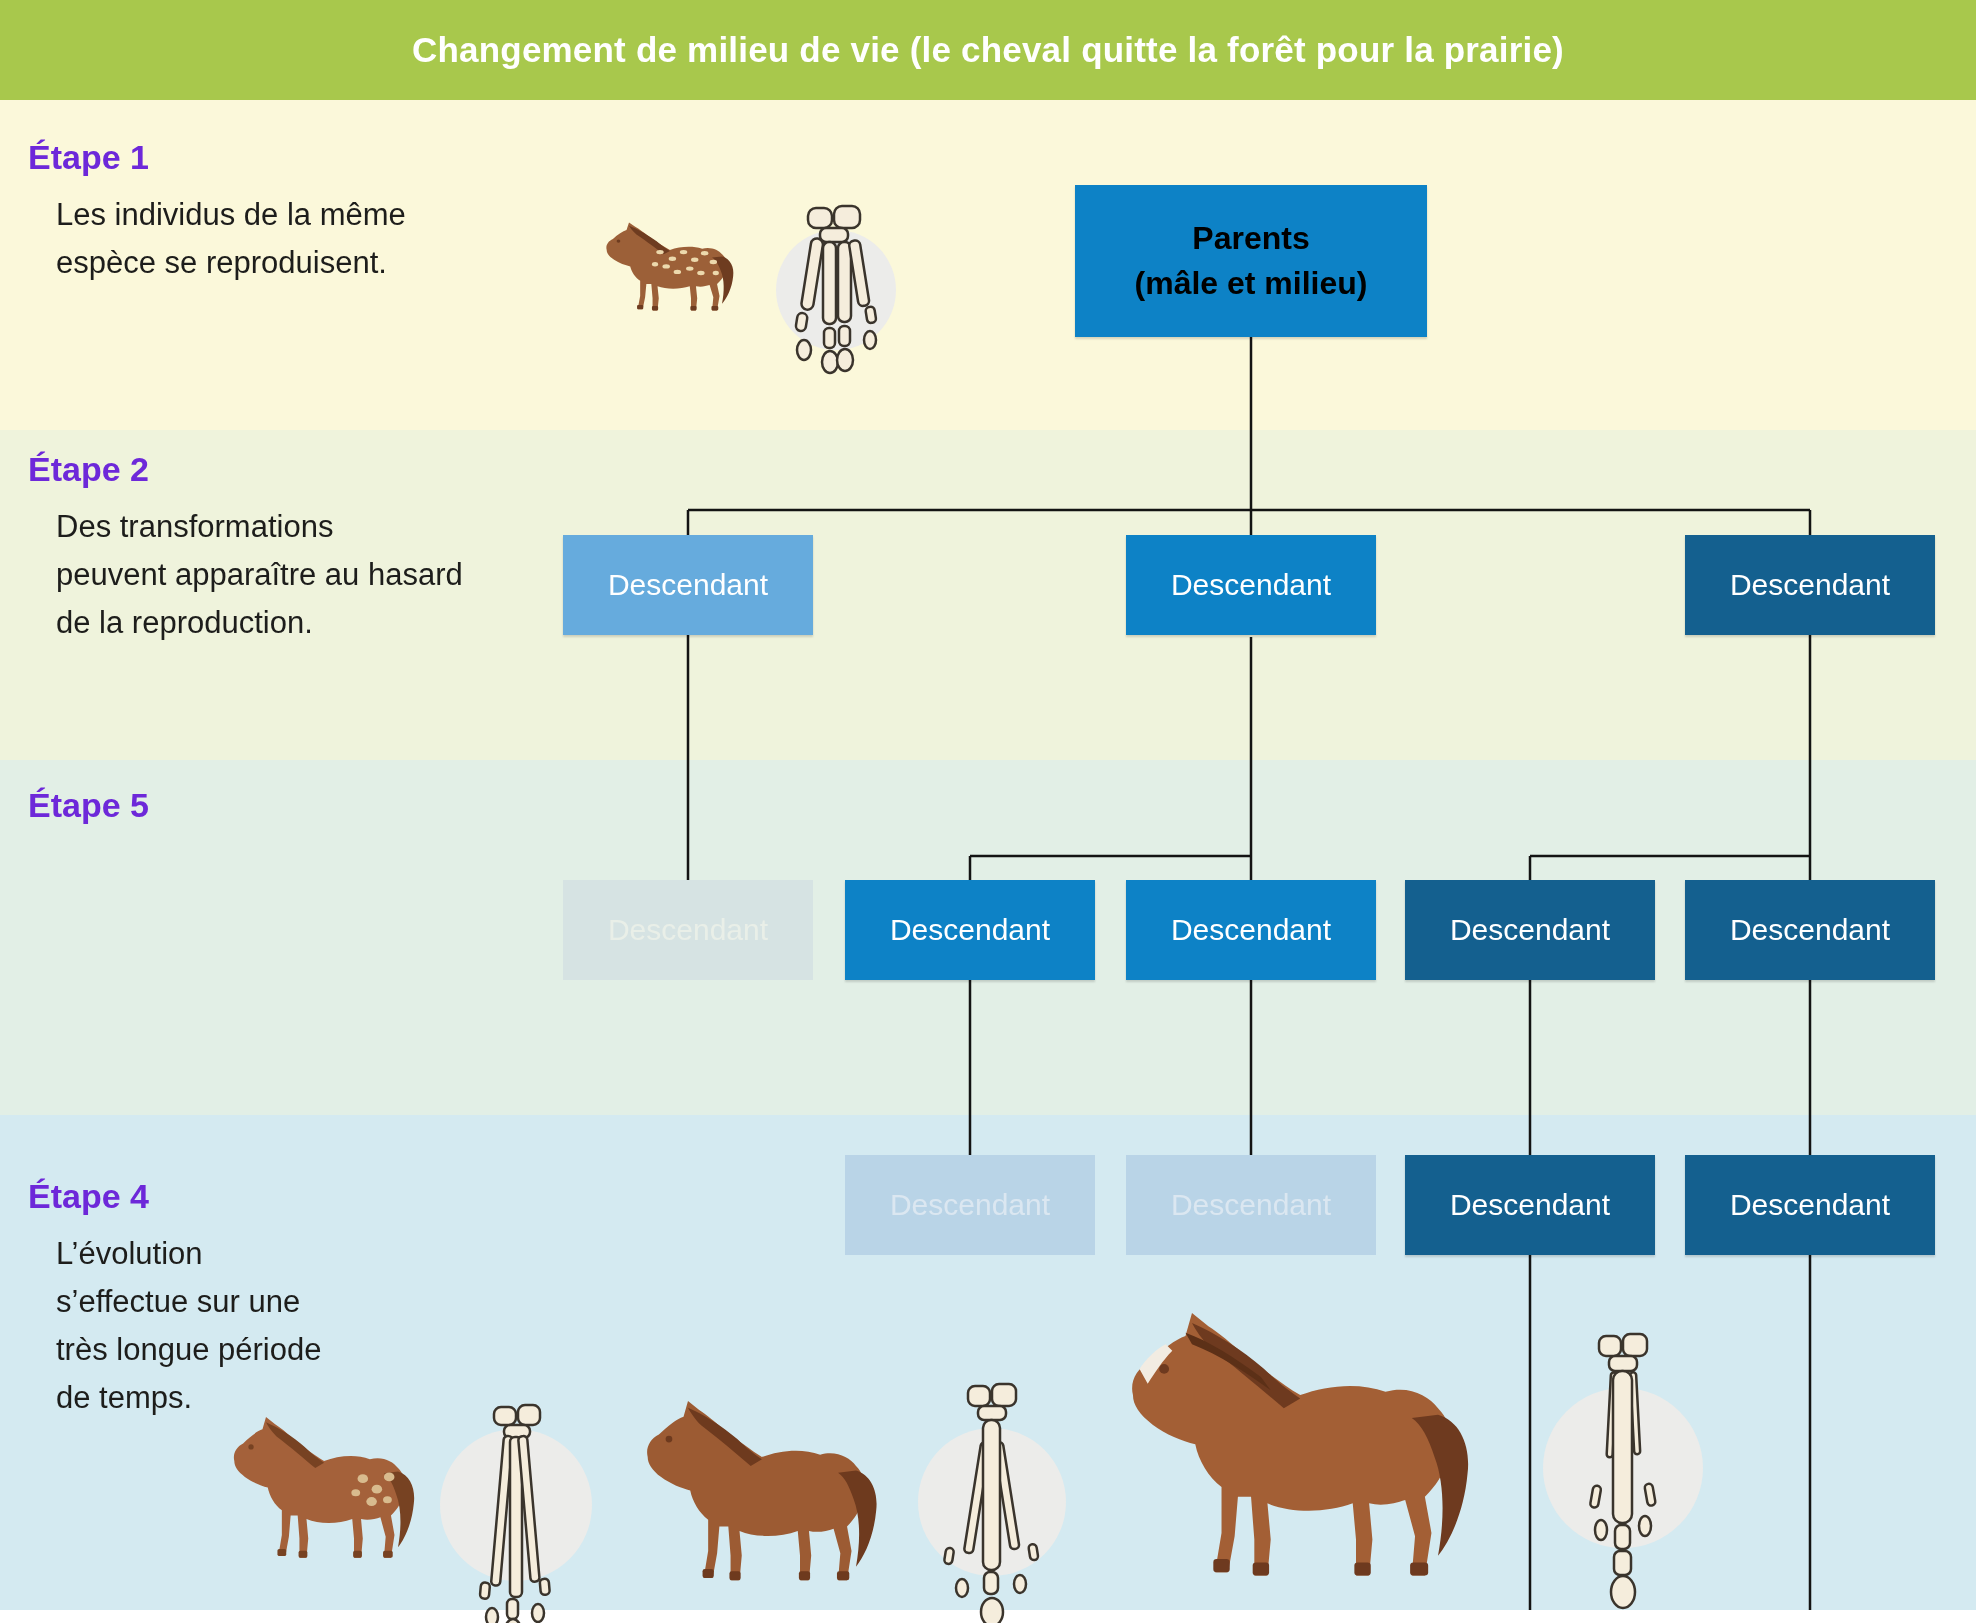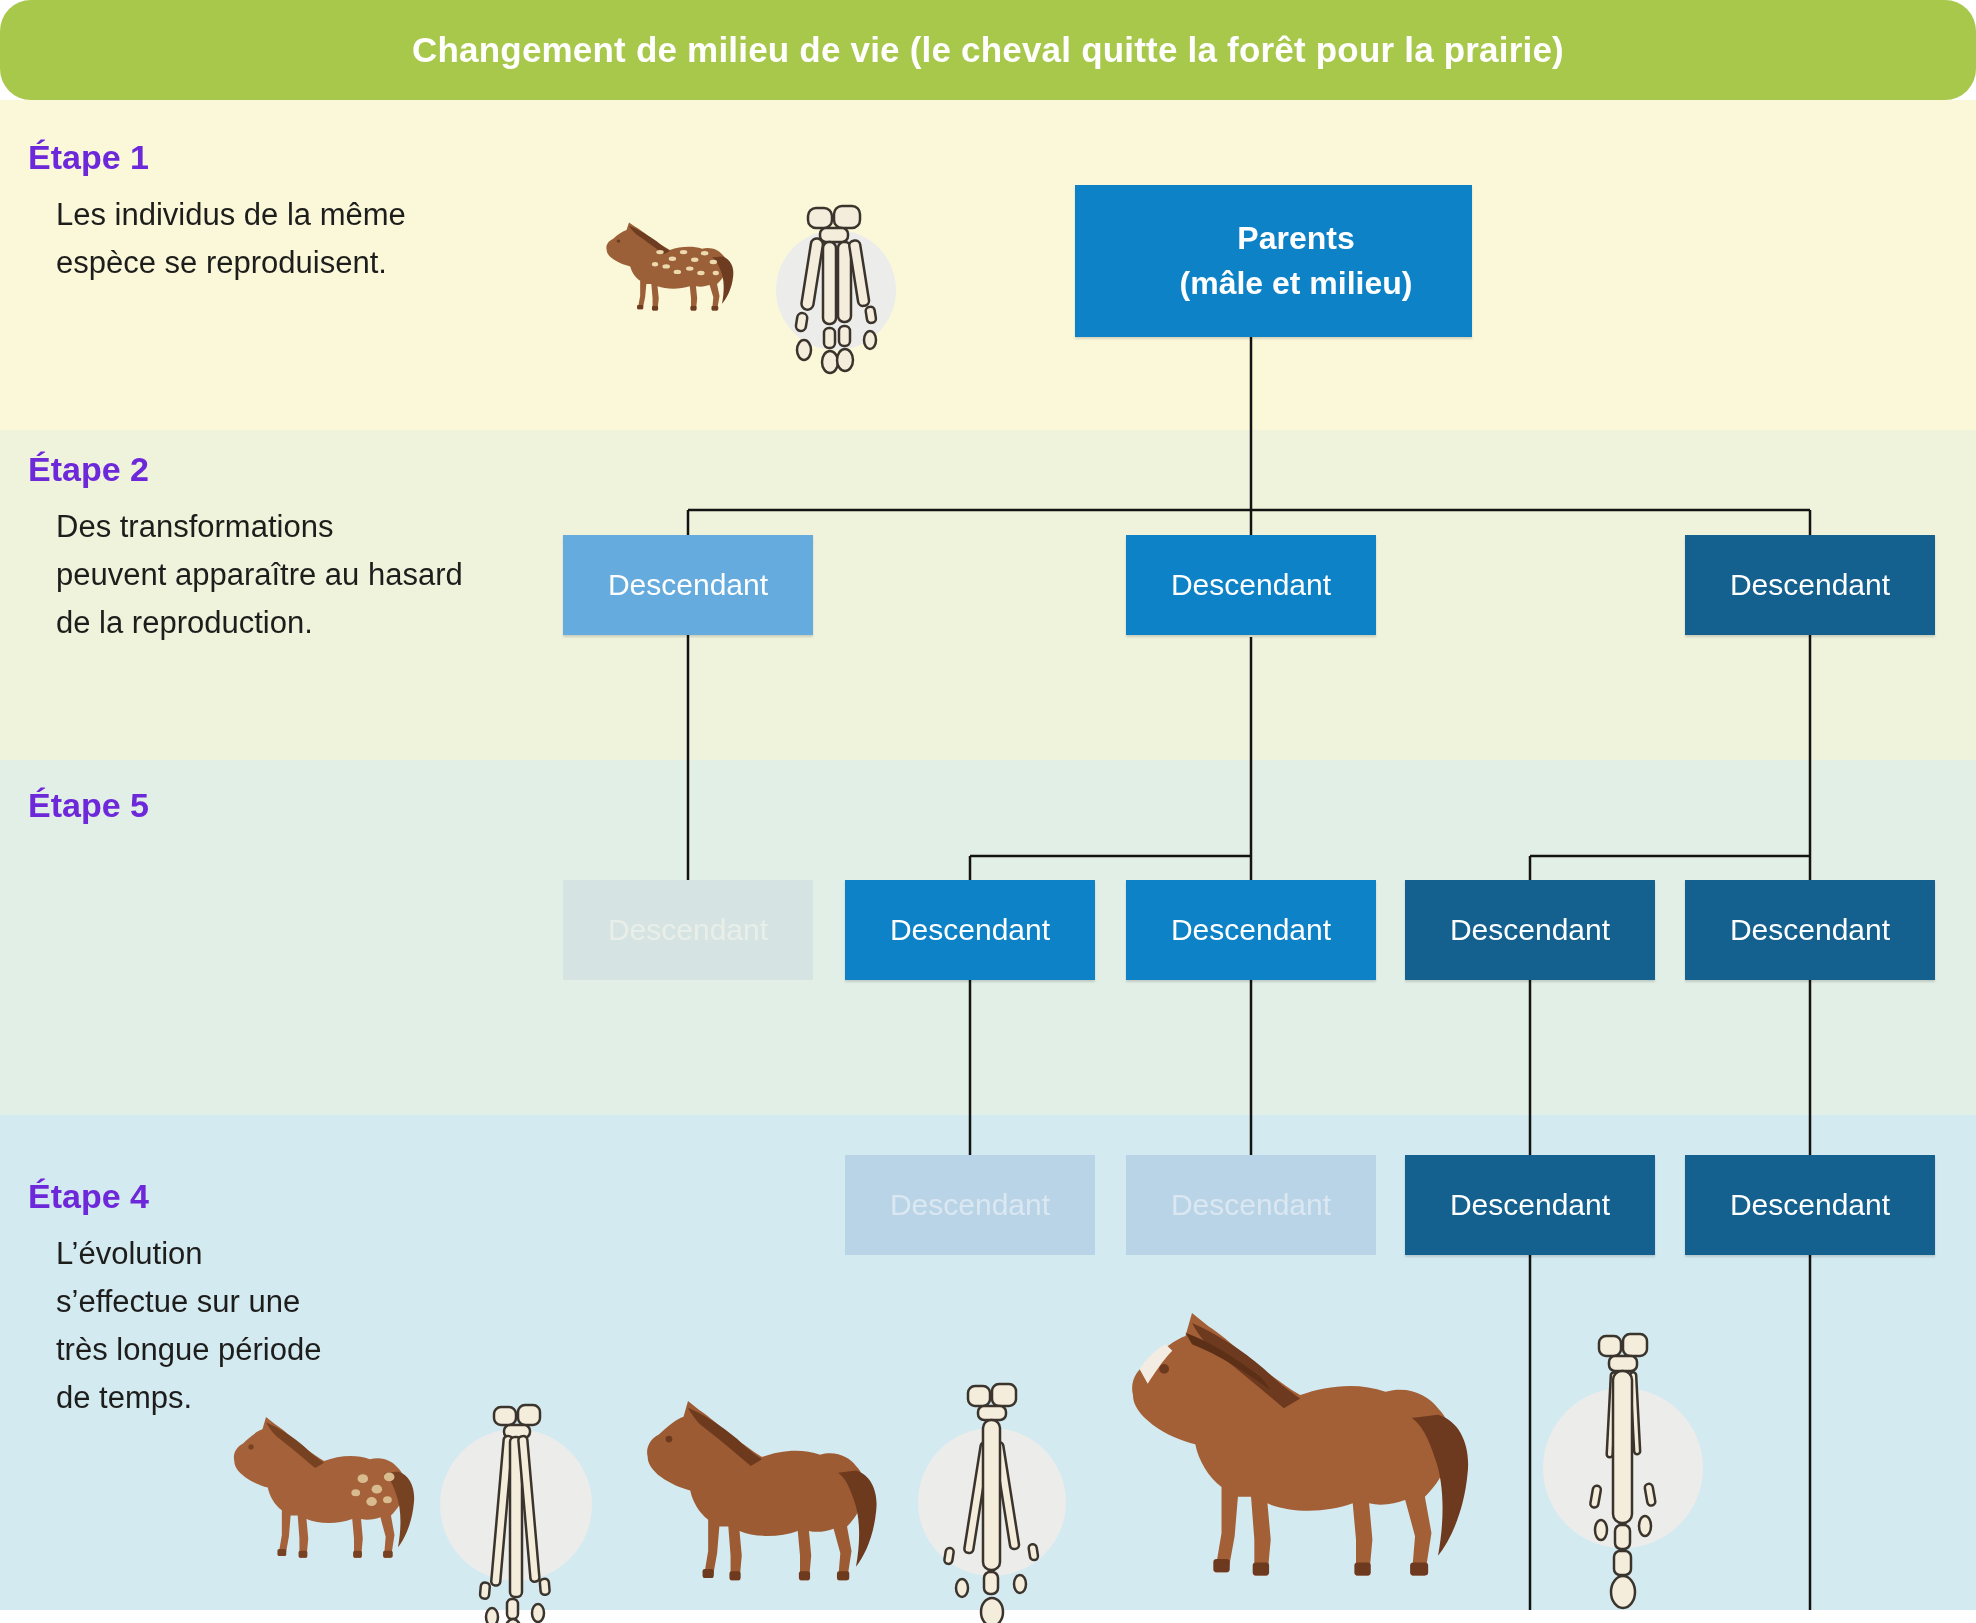--- a/index.html
+++ b/index.html
@@ -2,21 +2,21 @@
 <html><head>
 <meta charset="utf-8">
 <style>
   html,body{margin:0;padding:0;background:#ffffff;}
   .stage{
     position:relative;width:1976px;height:1623px;overflow:hidden;
     font-family:"Liberation Sans","DejaVu Sans",sans-serif;
     background:#ffffff;
   }
   .band{position:absolute;left:0;width:1976px;}
-  .band-header{top:0;height:100px;background:#a8c84c;display:flex;align-items:center;justify-content:center;border-radius:31px;}
+  .band-header{top:0;height:100px;background:#a8c84c;display:flex;align-items:center;justify-content:center;}
   .band-s1{top:100px;height:330px;background:#fbf8da;}
   .band-s2{top:430px;height:330px;background:#eff3dc;}
   .band-s3{top:760px;height:355px;background:#e2efe6;}
   .band-s4{top:1115px;height:495px;background:#d4eaf1;}
   .title{
     color:#ffffff;font-size:35px;font-weight:700;letter-spacing:.2px;
   }
   .step{position:absolute;left:28px;}
   .step-label{color:#6d28d9;font-size:34px;font-weight:700;margin-bottom:14px;}
   .step-text{color:#1d1d1b;font-size:31px;font-weight:400;line-height:1.55;margin-left:28px;}
@@ -34,25 +34,24 @@
     font-size:30px;font-weight:400;text-align:center;
   }
   .n-light{background:#66abdd;color:#ffffff;box-shadow:0 2px 2px rgba(0,0,0,.15);}
   .n-medium{background:#0d82c6;color:#ffffff;box-shadow:0 2px 2px rgba(0,0,0,.15);}
   .n-dark{background:#14608f;color:#ffffff;box-shadow:0 2px 2px rgba(0,0,0,.15);}
   .n-faded-mint{background:#d6e3e3;color:#e9efe8;}
   .n-faded-blue{background:#b9d4e7;color:#dbe7f1;}
 
   .parents{
     position:absolute;left:1075px;top:185px;width:352px;height:152px;z-index:2;
-    background:#0d82c6;color:#ffffff;display:flex;flex-direction:column;
+    background:#0d82c6;color:#000000;display:flex;flex-direction:column;
     align-items:center;justify-content:center;
     font-size:32px;font-weight:700;line-height:1.42;
     box-shadow:0 2px 2px rgba(0,0,0,.15);
-    padding-left:45px;
   }
 </style>
 </head>
 <body>
 
 <div class="stage">
 
   <div class="band band-header">
     <div class="title">Changement de milieu de vie (le cheval quitte la forêt pour la prairie)</div>
   </div>

